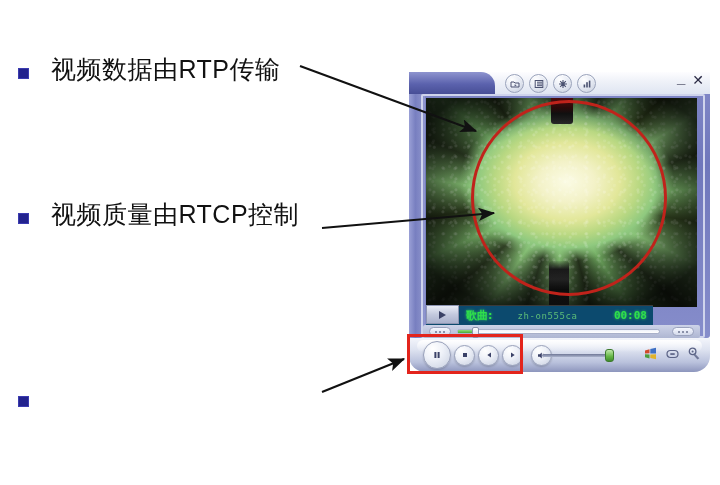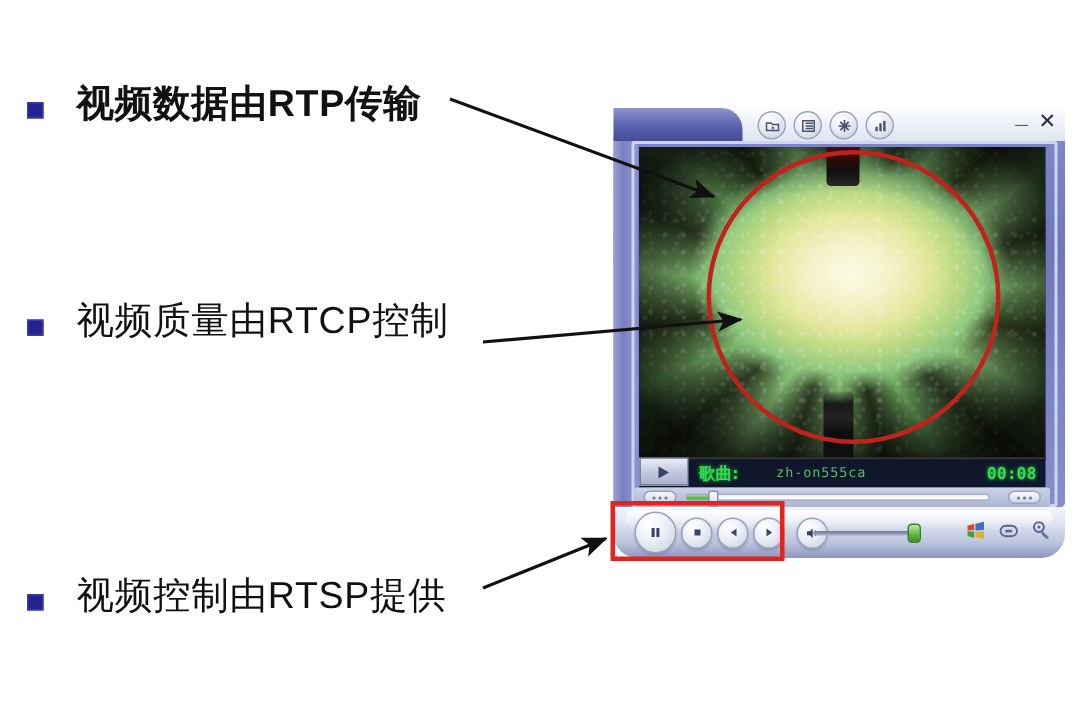--- a/index.html
+++ b/index.html
@@ -25,21 +25,21 @@
     font-size:25px;
     color:#111;
     line-height:1.18;
     white-space:nowrap;
     letter-spacing:.5px;
   }
   .bullet-sub{
     font-size:24px;color:#111;text-align:center;
     margin-left:22px;margin-top:2px;
   }
-  #bullet1{left:18px;top:55px;font-weight:bold;}
+  #bullet1{left:18px;top:55px;}
   #bullet2{left:18px;top:200px;}
   #bullet3{left:18px;top:383px;}
   .b2wrap{display:flex;flex-direction:column;}
 
   
   #annot{position:absolute;left:0;top:0;width:720px;height:485px;pointer-events:none;}
 
   
   #player{
     position:absolute;left:409px;top:72px;width:301px;height:300px;
@@ -129,22 +129,22 @@
   }
   .cam-bot{
     position:absolute;left:49%;bottom:0;transform:translateX(-50%);
     width:20px;height:46px;
     background:linear-gradient(180deg,rgba(20,20,20,.1) 0%,#1c1c1c 18%,#2e2e2e 40%,#151515 62%,#2a2a2a 100%);
     border-radius:3px 3px 0 0;
   }
 
   
   .statusbar{
-    position:absolute;left:17px;top:233px;width:271px;height:19px;
-    background:#0f172a;display:flex;align-items:center;
+    position:absolute;left:17px;top:233px;width:227px;height:19px;
+    background:#0c4a6e;display:flex;align-items:center;
     border-top:1px solid #3a3a3a;
   }
   .play-chip{
     position:absolute;left:17px;top:233px;width:33px;height:19px;
     background:linear-gradient(180deg,#e9ecf6 0%,#c3c9de 50%,#aab1cc 100%);
     border:1px solid #8e95b2;box-sizing:border-box;
     display:flex;align-items:center;justify-content:center;
   }
   .song-label{
     margin-left:40px;color:#2fe04a;font-size:11px;font-weight:bold;
@@ -255,21 +255,20 @@
 
   <div class="bullet-row" id="bullet2">
     <div class="bullet-marker" style="background: rgb(35, 35, 142);"></div>
     <div class="b2wrap">
       <div class="bullet-text">视频质量由RTCP控制</div>
     </div>
   </div>
 
   <div class="bullet-row" id="bullet3">
     <div class="bullet-marker" style="background: rgb(35, 35, 142);"></div>
-    <div class="bullet-text">视频控制由RTSP提供</div>
   </div>
 
   <div id="player">
     <div class="pl-frame">
 
       <div class="pl-body"></div>
       <div class="pl-bezel-l"></div>
       <div class="pl-inner-line"></div>
 
       <div class="titlebar">

